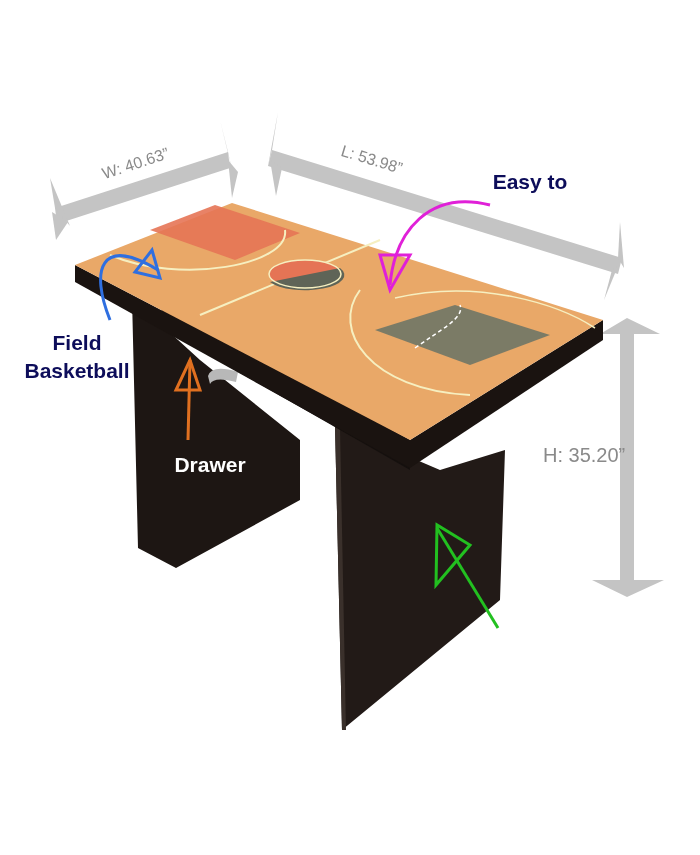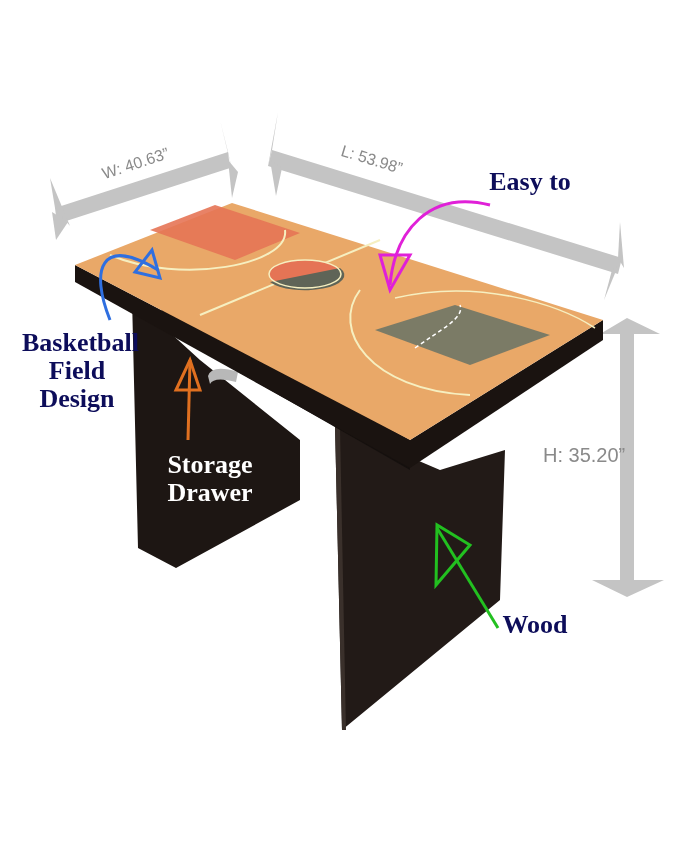--- a/index.html
+++ b/index.html
@@ -1,18 +1,18 @@
 <!DOCTYPE html>
 <html><head>
   <meta charset="utf-8">
   <style>
     html, body { margin: 0; padding: 0; background: #ffffff; }
     body { width: 700px; height: 855px; overflow: hidden; position: relative; font-family: "Liberation Sans", sans-serif; }
     #scene { position: absolute; left: 0; top: 0; width: 700px; height: 855px; }
-    .lbl { position: absolute; font-family: Liberation Serif, serif; font-weight: bold; font-size: 26px; line-height: 28px; color: #0d0d5a; text-align: center; white-space: nowrap; }
+    .lbl { position: absolute; font-family: Liberation Sans, sans-serif; font-weight: bold; font-size: 21px; line-height: 28px; color: #0d0d5a; text-align: center; white-space: nowrap; }
     .lbl.white { color: #ffffff; }
     .dim { position: absolute; font-family: "Liberation Sans", sans-serif; font-size: 15px; color: #8a8a8a; white-space: nowrap; transform-origin: left top; }
   </style>
 </head>
 <body>
 
 <svg id="scene" viewBox="0 0 700 855" xmlns="http://www.w3.org/2000/svg">
 
   <g fill="#c4c4c4">
     <polygon points="55,208 228,152 230,168 57,224"></polygon>
@@ -85,25 +85,22 @@
 
 <div class="dim" style="left:100px; top:166px; transform: rotate(-18deg); font-size:16px;">W: 40.63”</div>
 <div class="dim" style="left:344px; top:142px; transform: rotate(17deg); font-size:16px;">L: 53.98”</div>
 <div class="dim" style="left:543px; top:444px; font-size:20px;">H: 35.20”</div>
 
 <div class="lbl" style="left:485px; top:168px; width:90px;">
   <div>Easy to</div>
 </div>
 
 <div class="lbl" style="left:22px; top:329px; width:110px;">
+  <div>Field</div>
   <div>Basketball</div>
-  <div>Field</div>
-  <div>Design</div>
 </div>
 
 <div class="lbl white" style="left:160px; top:451px; width:100px;">
-  <div>Storage</div>
   <div>Drawer</div>
 </div>
 
 <div class="lbl" style="left:465px; top:611px; width:140px;">
-  <div style="padding-left:0px;">Wood</div>
 </div>
 
 </body></html>

